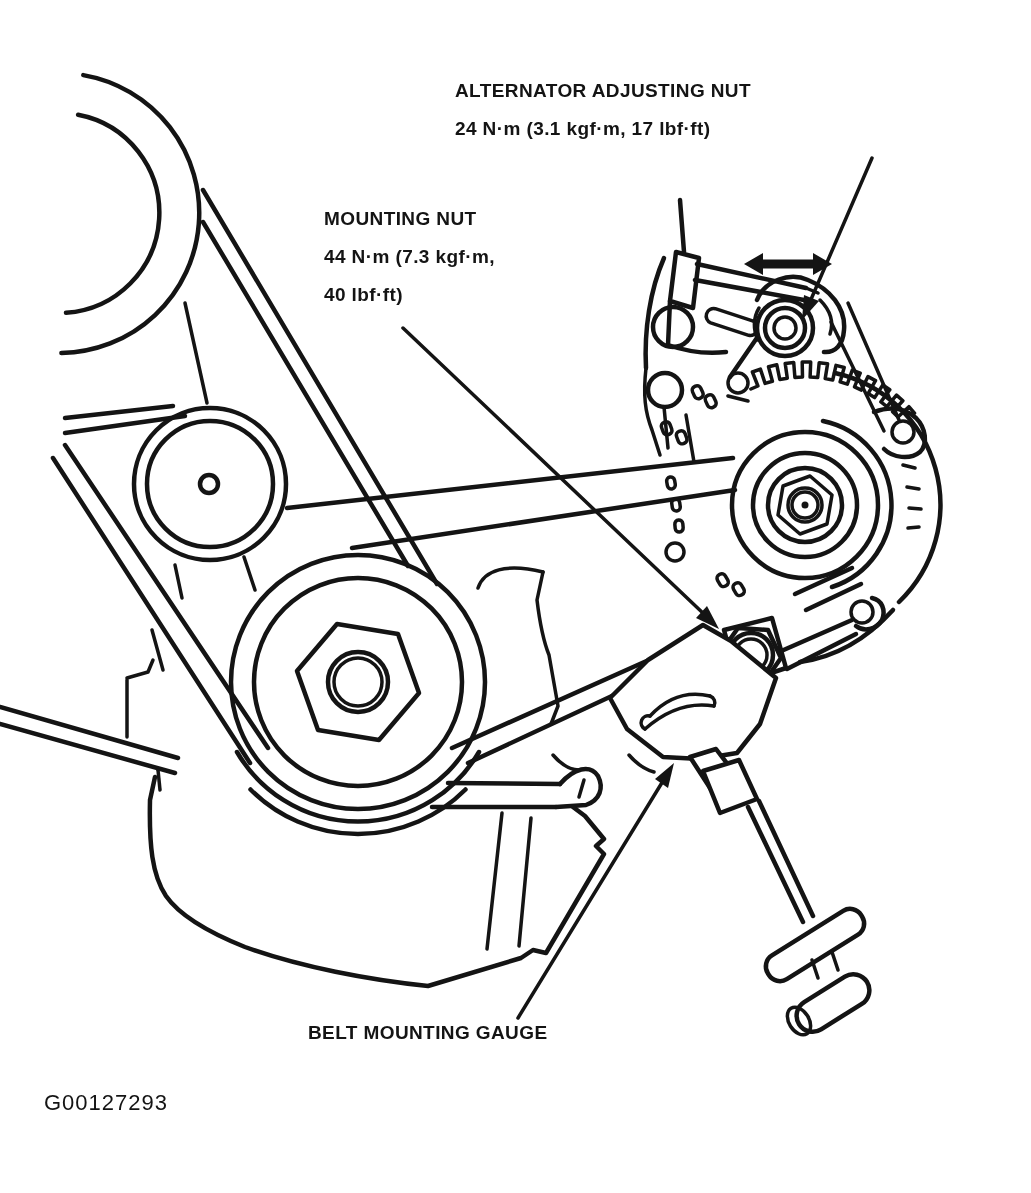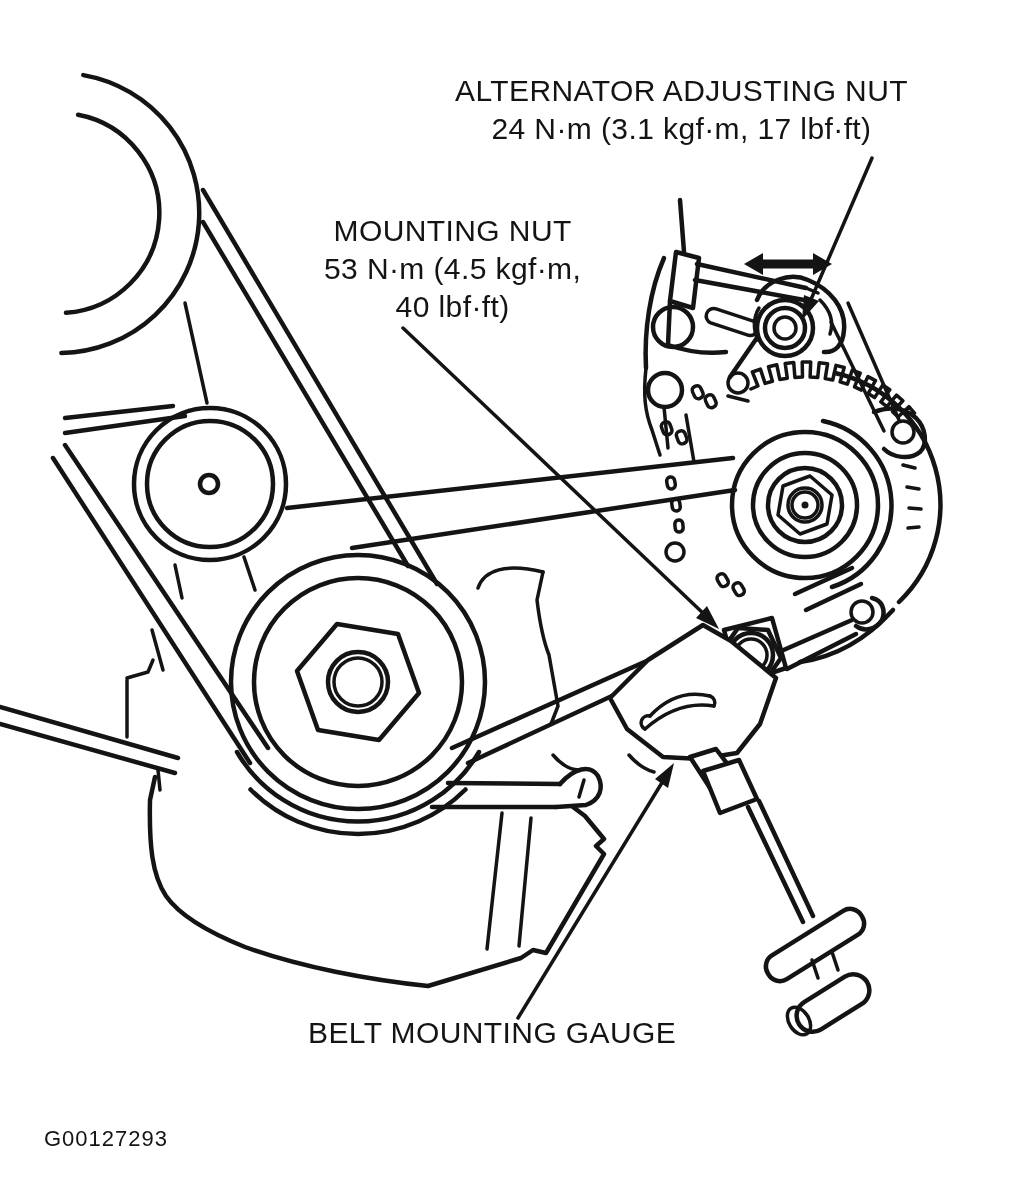--- a/index.html
+++ b/index.html
@@ -4,24 +4,24 @@
 <style>
   :root{ --ink:#141414; --paper:#ffffff; }
   html,body{margin:0;padding:0;background:var(--paper);}
   #stage{position:relative;width:1031px;height:1193px;background:var(--paper);
          font-family:"Liberation Sans", sans-serif;overflow:hidden;}
   svg{position:absolute;left:0;top:0;}
   .ln{fill:none;stroke:var(--ink);stroke-width:4.5;stroke-linecap:round;stroke-linejoin:round;}
   .thin{stroke-width:3.5;}
   .fillw{fill:var(--paper);stroke:var(--ink);stroke-width:4.5;stroke-linejoin:round;}
   .solid{fill:var(--ink);stroke:none;}
-  .label{position:absolute;color:var(--ink);font-weight:400;font-size:30px;
-         line-height:38px;letter-spacing:0.4px;white-space:nowrap;text-align:center;}
+  .label{position:absolute;color:var(--ink);font-weight:700;font-size:19px;
+         line-height:38px;letter-spacing:0.4px;white-space:nowrap;}
   .figid{position:absolute;color:var(--ink);font-weight:400;font-size:22px;
-         letter-spacing:1px;white-space:nowrap;margin-top:36px;}
+         letter-spacing:1px;white-space:nowrap;}
 </style>
 </head>
 <body>
 
 <div id="stage">
 
   <svg width="1031" height="1193" viewBox="0 0 1031 1193">
 
     <g>
       <path class="ln" d="M83.3 75.1 A140 140 0 0 1 61.4 353"></path>
@@ -188,23 +188,23 @@
       <polygon class="solid" points="674,763 668,788 655,779"></polygon>
     </g>
     <polygon class="solid" points="744,264 763,253 763,259.5 813,259.5 813,253 832,264 813,275 813,268.5 763,268.5 763,275"></polygon>
   </svg>
 
   <div class="label" style="left:455px;top:72px;">
     <div>ALTERNATOR ADJUSTING NUT</div>
     <div>24 N·m (3.1 kgf·m, 17 lbf·ft)</div>
   </div>
 
-  <div class="label" style="left:324px;top:212px;">
+  <div class="label" style="left:324px;top:200px;">
     <div>MOUNTING NUT</div>
-    <div>53 N·m (4.5 kgf·m,</div>
+    <div>44 N·m (7.3 kgf·m,</div>
     <div>40 lbf·ft)</div>
   </div>
 
   <div class="label" style="left:308px;top:1014px;">
     <div>BELT MOUNTING GAUGE</div>
   </div>
 
   <div class="figid" style="left:44px;top:1090px;">G00127293</div>
 </div>
 

